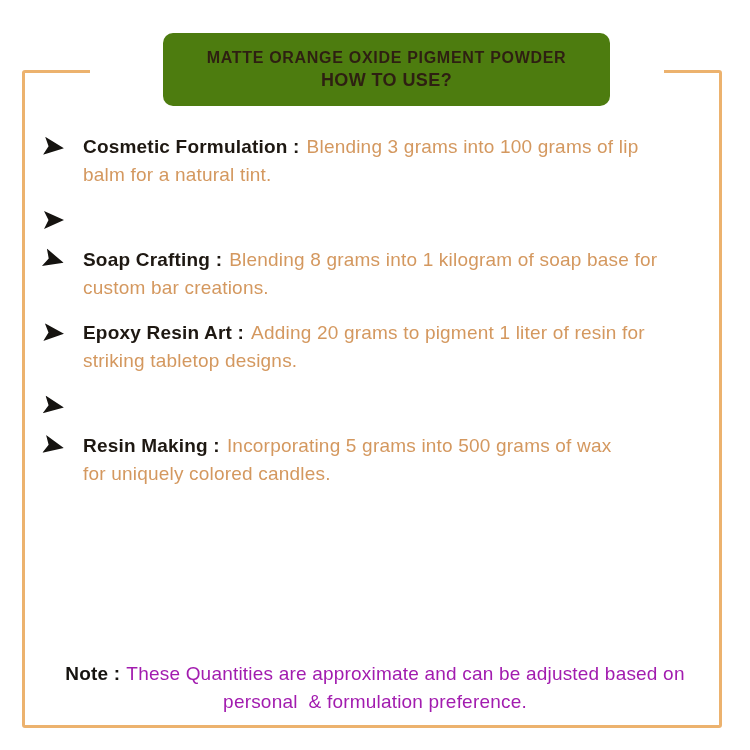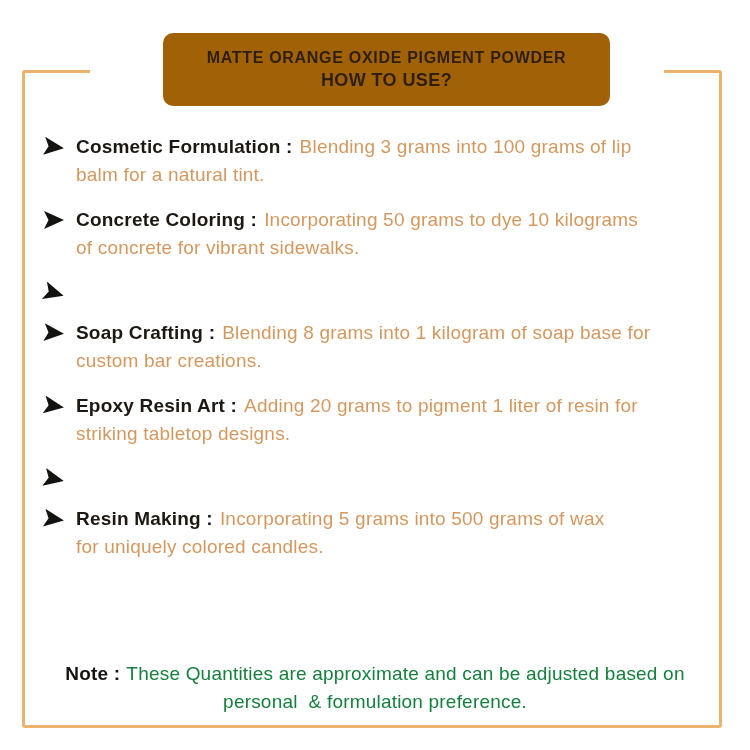--- a/index.html
+++ b/index.html
@@ -25,21 +25,21 @@
     left: 90px; top: 66px;
     width: 574px; height: 11px;
     background: #ffffff;
     z-index: 2;
   }
   
   .header-box {
     position: absolute;
     left: 163px; top: 33px;
     width: 447px; height: 73px;
-    background: #a16207;
+    background: #4d7c0f;
     border-radius: 10px;
     z-index: 3;
     display: flex;
     flex-direction: column;
     align-items: center;
     justify-content: center;
     color: #2E1F12;
     text-align: left;
   }
   .header-line1 {
@@ -59,21 +59,21 @@
     left: 44px; top: 133px;
     width: 662px;
     display: flex;
     flex-direction: column;
     gap: 17px;
     z-index: 2;
   }
   .item {
     display: flex;
     align-items: flex-start;
-    gap: 12px;
+    gap: 19px;
   }
   .bullet {
     flex: 0 0 20px;
     padding-top: 5px;
     line-height: 0;
   }
   .item:nth-child(1) .bullet svg { transform: rotate(7deg); }
   .item:nth-child(3) .bullet svg { transform: rotate(16deg); }
   .item:nth-child(4) .bullet svg { transform: rotate(5deg); }
   .item:nth-child(5) .bullet svg { transform: rotate(9deg); }
@@ -103,21 +103,21 @@
     line-height: 28px;
     letter-spacing: 0.2px;
     z-index: 2;
   }
   .note-label {
     font-weight: 700;
     color: #161310;
     margin-right: 6px;
   }
   .note-text {
-    color: #15803d;
+    color: #a21caf;
     white-space: pre-wrap;
     text-align: right;
   }
 </style>
 </head>
 <body>
 
 <div class="frame"></div>
 <div class="frame-gap-cover"></div>
 
@@ -126,27 +126,20 @@
   <div class="header-line2">HOW TO USE?</div>
 </div>
 
 <div class="list">
   <div class="item">
     <span class="bullet"><svg width="20" height="18" viewBox="0 0 20 18">
           <polygon points="0,0 20,9 0,18 4.5,9" fill="#151310"></polygon>
         </svg></span>
     <div class="item-text"><span class="item-label">Cosmetic Formulation :</span><span class="item-desc">Blending 3 grams into 100 grams of lip
 balm for a natural tint.</span></div>
-  </div>
-  <div class="item">
-    <span class="bullet"><svg width="20" height="18" viewBox="0 0 20 18">
-          <polygon points="0,0 20,9 0,18 4.5,9" fill="#151310"></polygon>
-        </svg></span>
-    <div class="item-text"><span class="item-label">Concrete Coloring :</span><span class="item-desc">Incorporating 50 grams to dye 10 kilograms
-of concrete for vibrant sidewalks.</span></div>
   </div>
   <div class="item">
     <span class="bullet"><svg width="20" height="18" viewBox="0 0 20 18">
           <polygon points="0,0 20,9 0,18 4.5,9" fill="#151310"></polygon>
         </svg></span>
   </div>
   <div class="item">
     <span class="bullet"><svg width="20" height="18" viewBox="0 0 20 18">
           <polygon points="0,0 20,9 0,18 4.5,9" fill="#151310"></polygon>
         </svg></span>

